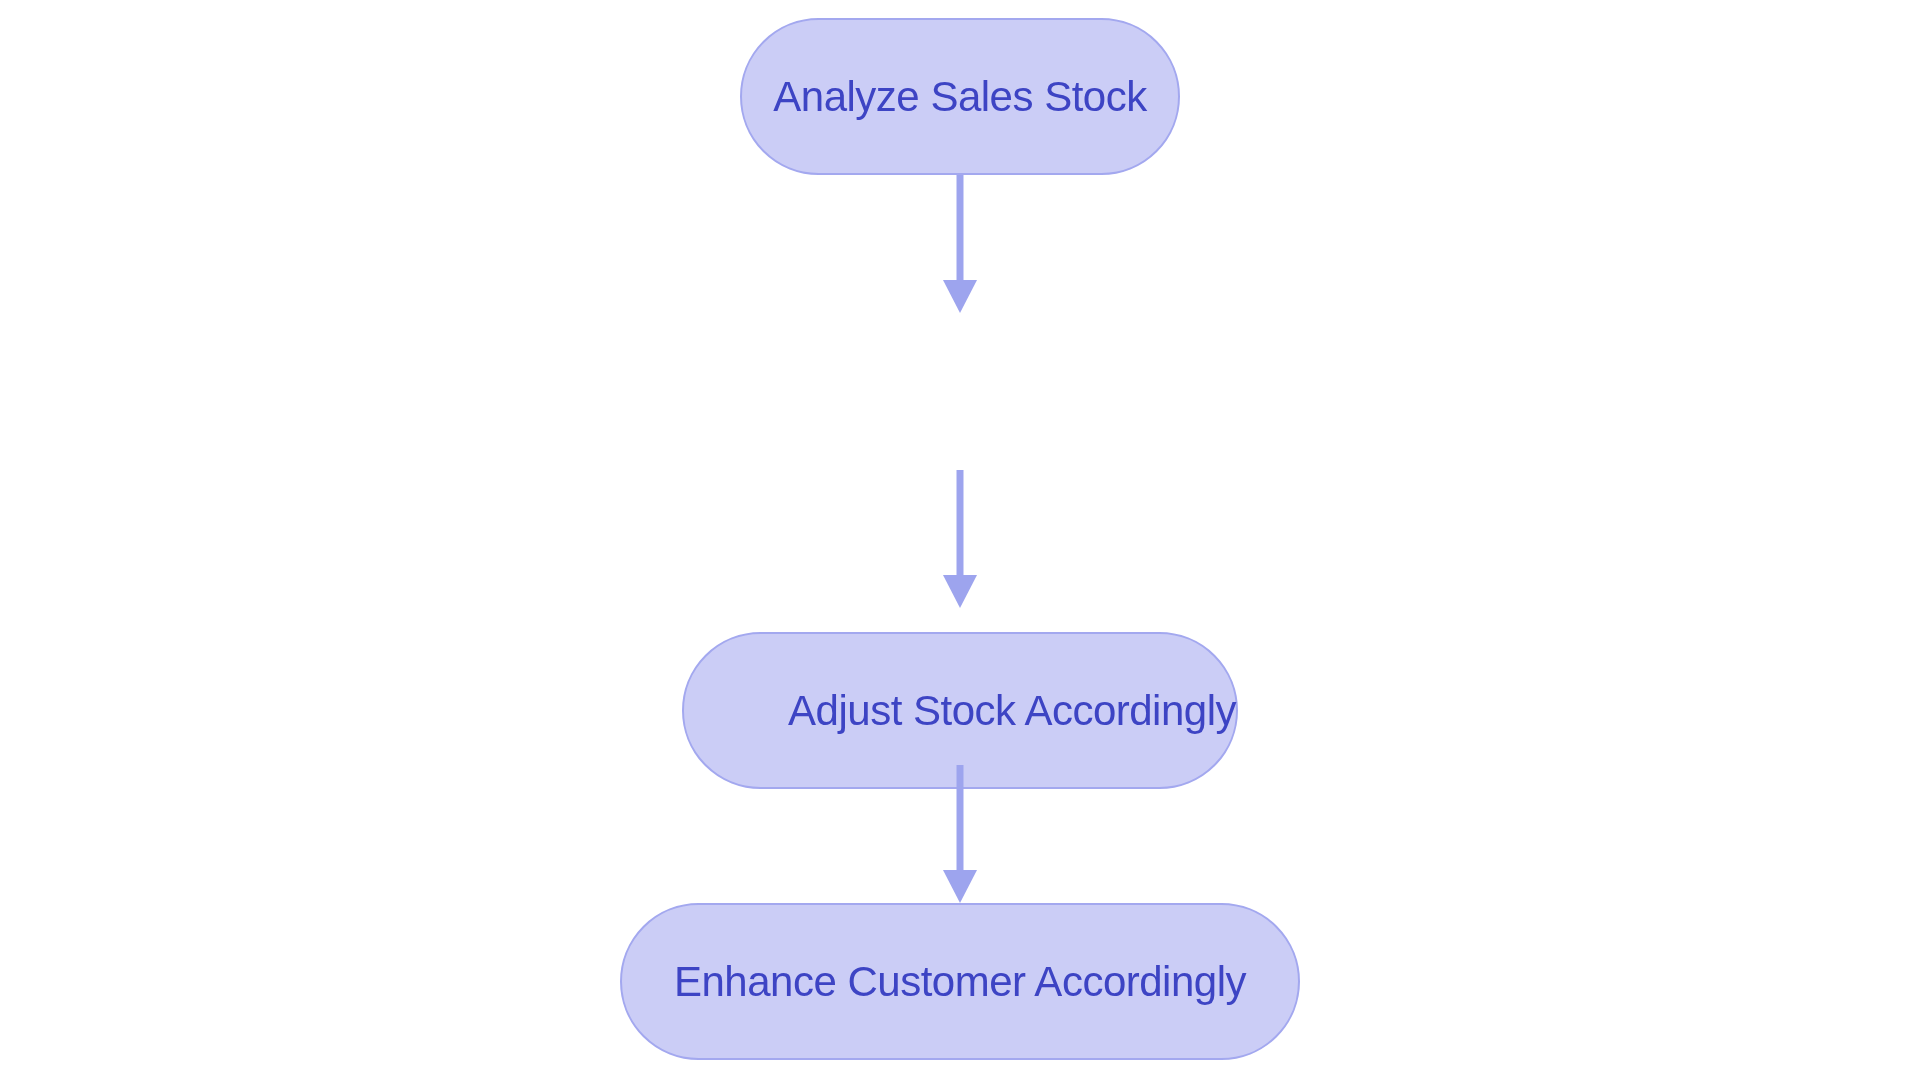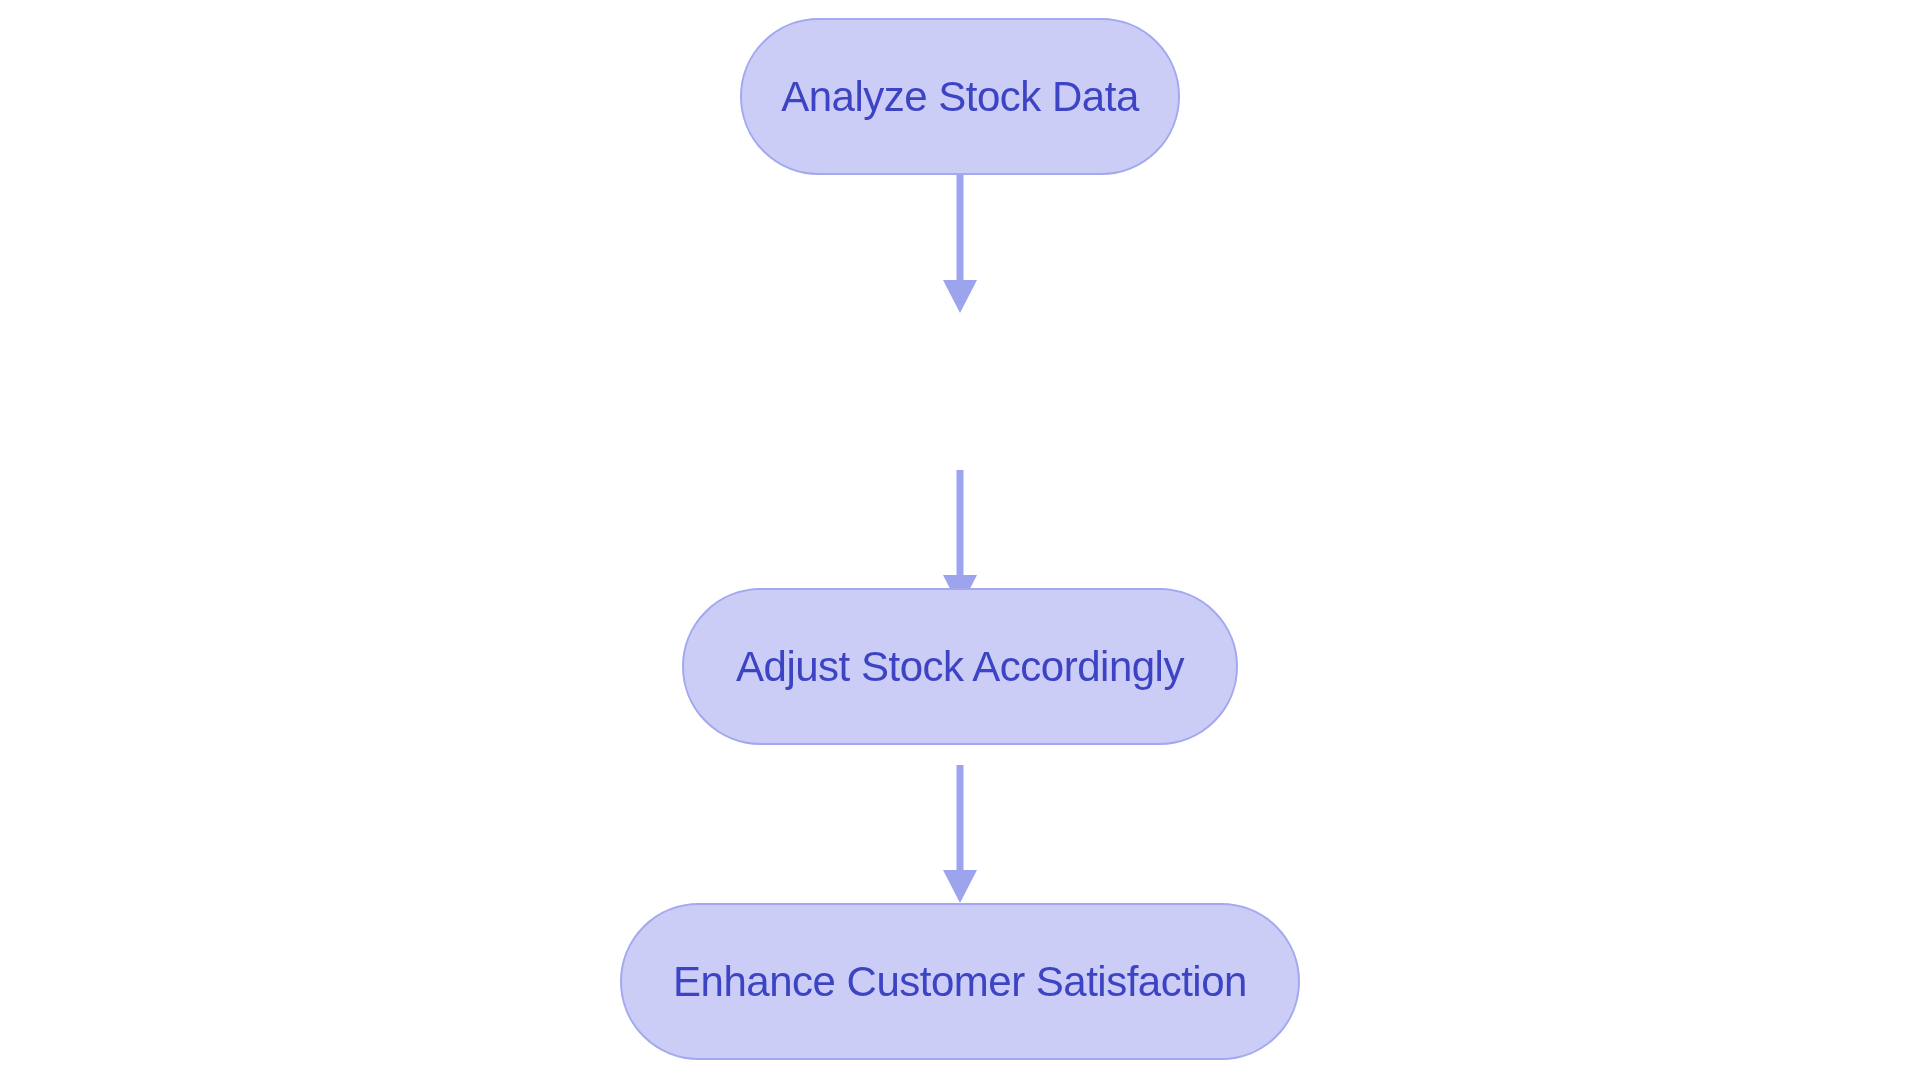--- a/index.html
+++ b/index.html
@@ -31,21 +31,21 @@
     align-items: center;
     justify-content: center;
     color: var(--text-color);
     font-size: 42px;
     letter-spacing: -0.5px;
     white-space: nowrap;
     text-align: center;
   }
   .node-1 { top: 18px;  width: 440px; }
   .node-2 { top: 313px; width: 670px; }
-  .node-3 { top: 588px; width: 556px; }
+  .node-3 { top: 632px; width: 556px; justify-content: flex-end; }
   .node-4 { top: 903px; width: 680px; }
   .flow-arrow {
     position: absolute;
     left: 50%;
     transform: translateX(-50%);
     width: 40px;
     height: 138px;
   }
   .arrow-1 { top: 175px; }
   .arrow-2 { top: 470px; }
@@ -53,21 +53,21 @@
   .flow-arrow svg { display: block; width: 40px; height: 138px; }
   .flow-arrow line { stroke: var(--arrow-color); stroke-width: 7; }
   .flow-arrow polygon { fill: var(--arrow-color); }
 </style>
 </head>
 <body>
 
 <div class="canvas">
 
   <div class="flow-node node-1">
-    <span>Analyze Stock Data</span>
+    <span>Analyze Sales Stock</span>
   </div>
 
   <div class="flow-arrow arrow-1">
     <svg viewBox="0 0 40 138" xmlns="http://www.w3.org/2000/svg">
       <line x1="20" y1="0" x2="20" y2="108"></line>
       <polygon points="3,105 37,105 20,138"></polygon>
     </svg>
   </div>
 
 
@@ -83,16 +83,16 @@
   </div>
 
   <div class="flow-arrow arrow-3">
     <svg viewBox="0 0 40 138" xmlns="http://www.w3.org/2000/svg">
       <line x1="20" y1="0" x2="20" y2="108"></line>
       <polygon points="3,105 37,105 20,138"></polygon>
     </svg>
   </div>
 
   <div class="flow-node node-4">
-    <span>Enhance Customer Satisfaction</span>
+    <span>Enhance Customer Accordingly</span>
   </div>
 
 </div>
 
 </body></html>

